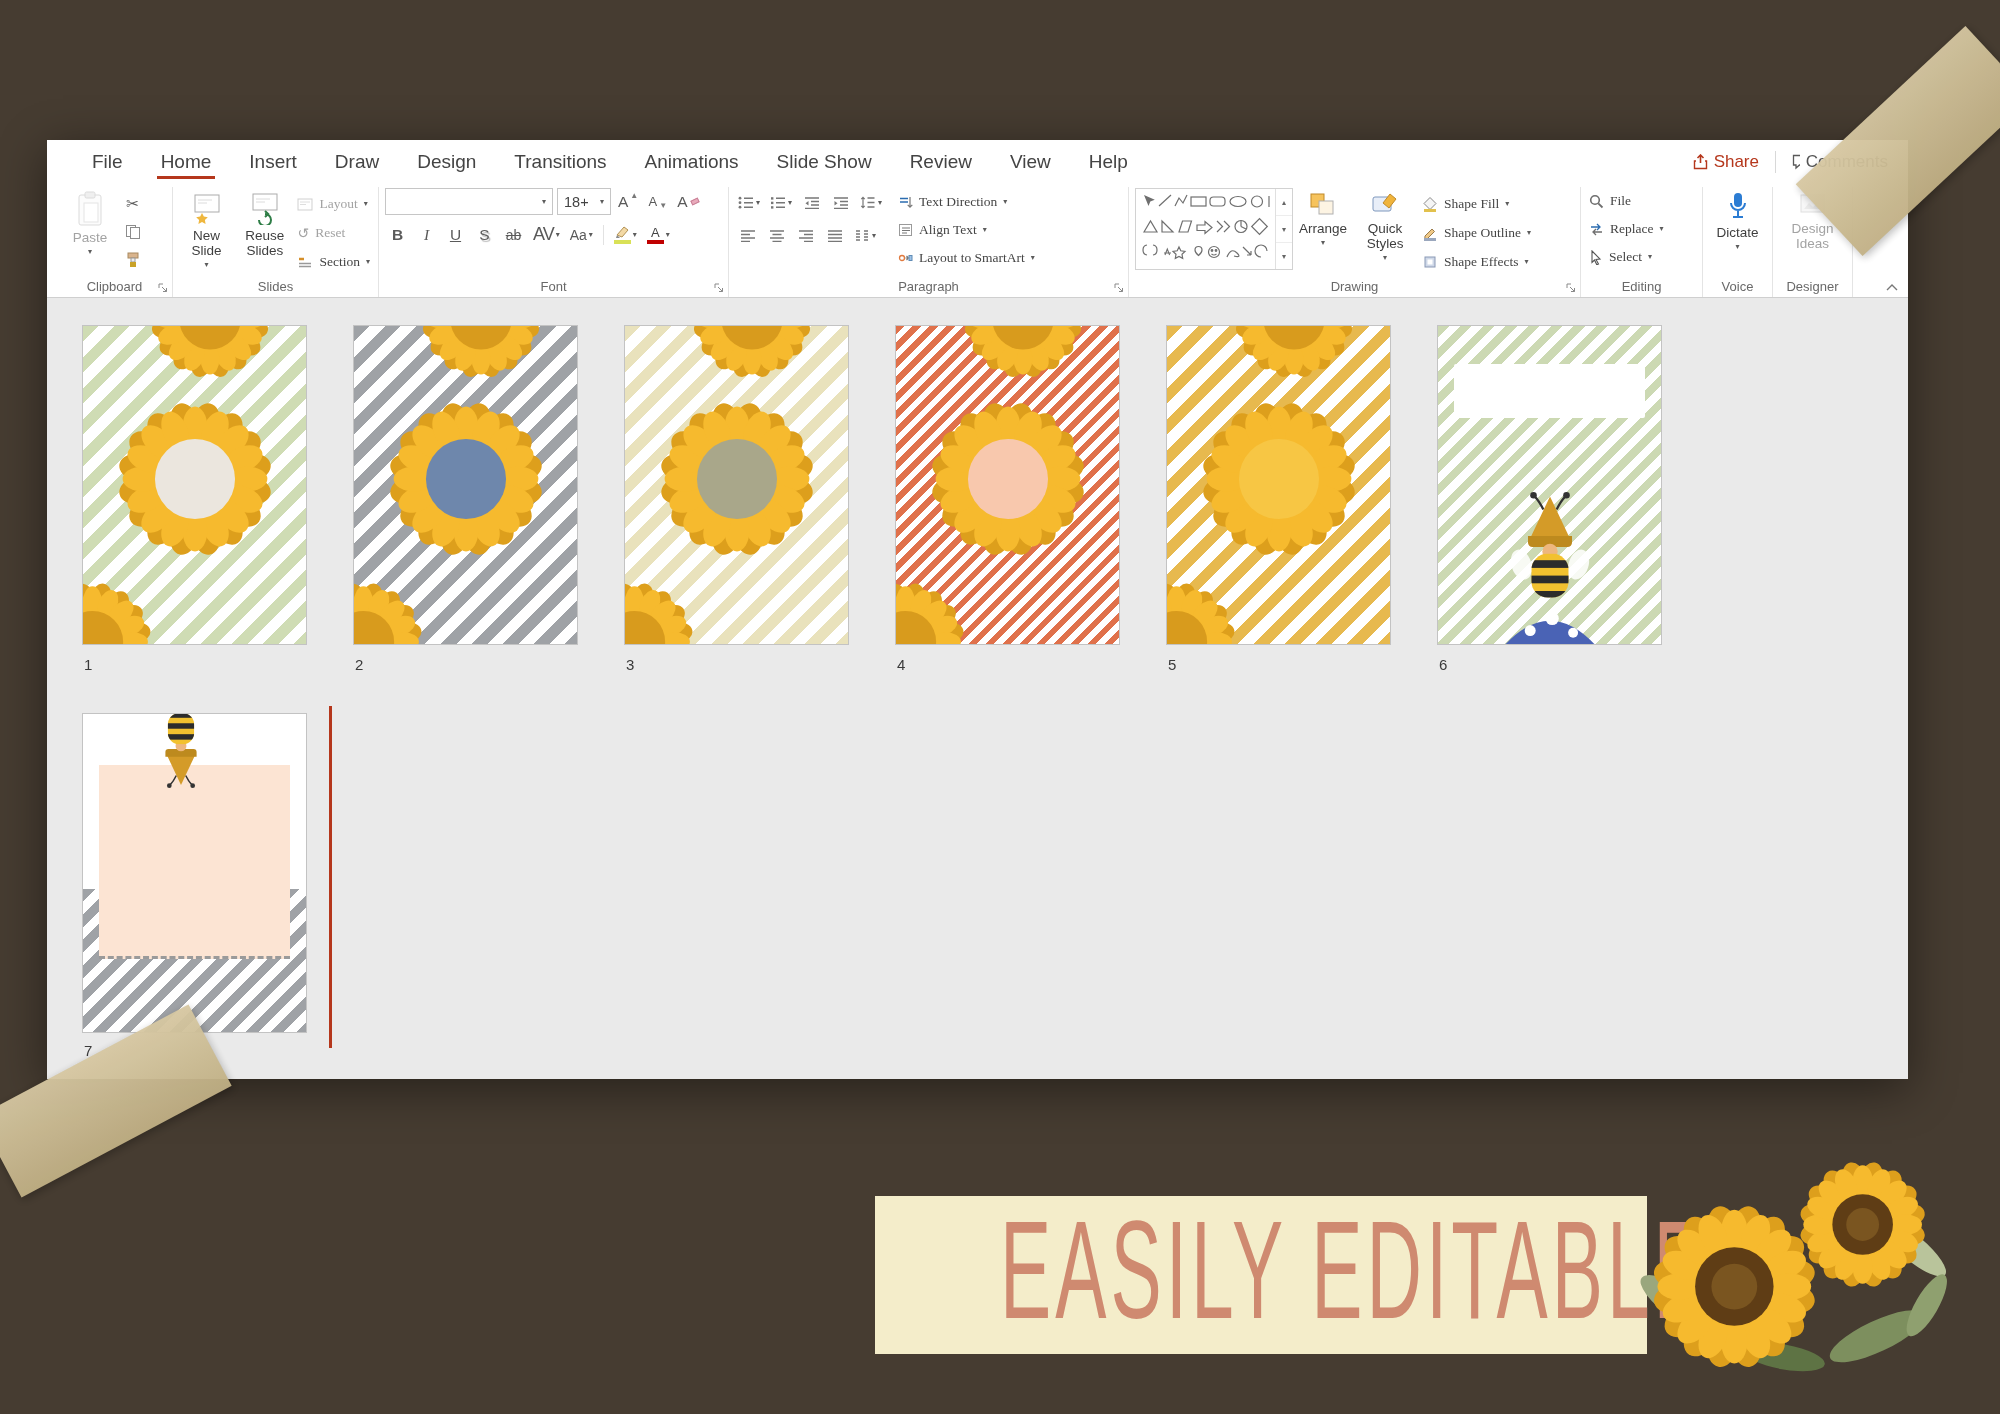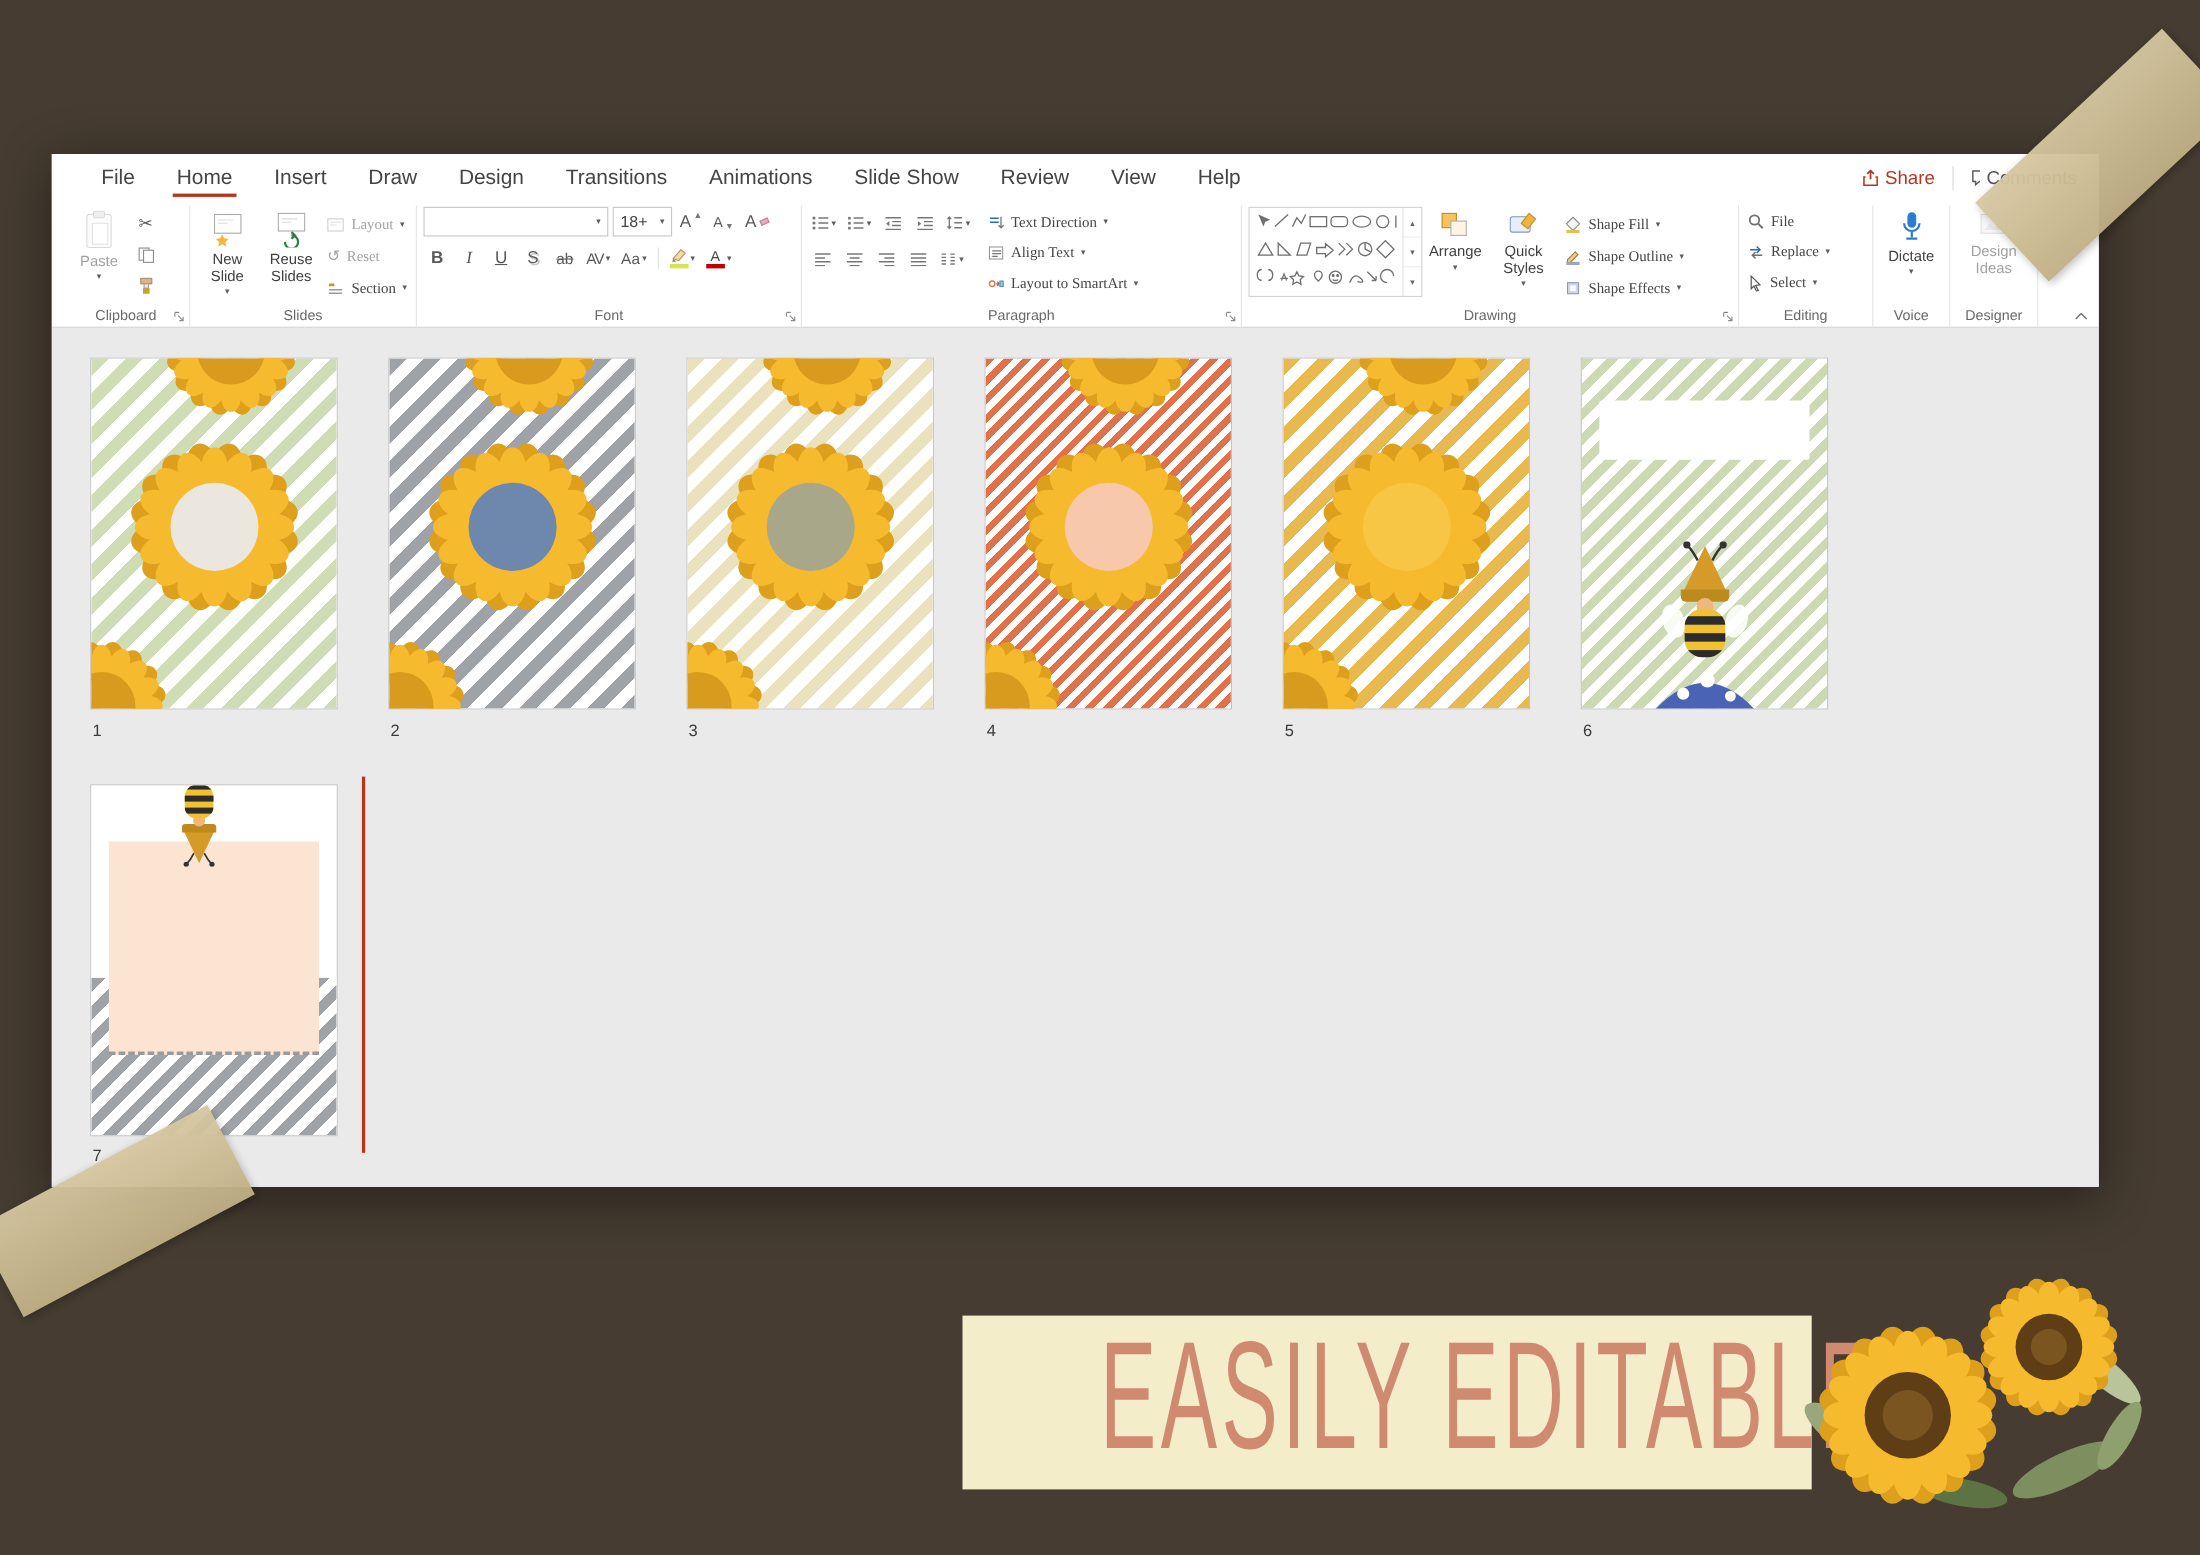--- a/index.html
+++ b/index.html
@@ -46,21 +46,21 @@
   .disabled{color:#a3a3a3 !important}
   .disabled svg{opacity:.55}
 
   .combo{height:27px;border:1px solid #c6c6c6;display:flex;align-items:center;justify-content:space-between;padding:0 6px;font-size:14.5px;color:#444;background:#fff;cursor:pointer}
   .frow{display:flex;align-items:center;gap:4px}
   .tg.bold{font-weight:bold}
   .tg.italic{font-style:italic;font-family:"Liberation Serif",serif}
   .tg.und{text-decoration:underline}
   .tg.shad{text-shadow:1.5px 1.5px 1px #b9b9b9}
   .tg.strike{text-decoration:line-through;font-size:14px}
-  .avi{font-size:14px;letter-spacing:-1px}
+  .avi{font-size:18px;letter-spacing:-1px}
   .vsep{width:1px;height:20px;background:#e2e2e2;margin:0 3px}
   .colorstack{display:flex;flex-direction:column;align-items:center;gap:1px}
   .bar{display:block;width:17px;height:4px}
   .supt{font-size:8px;position:relative;top:-6px;left:0;color:#777}
   .subt{font-size:8px;position:relative;top:4px;left:0;color:#777}
   .eraser{display:inline-block;width:8px;height:5px;background:#e9aabb;border:1px solid #c77f95;transform:rotate(-25deg);margin-left:1px}
 
   .pleft{display:flex;flex-direction:column;gap:8px;padding-top:2px}
   .pright{display:flex;flex-direction:column;gap:2px;padding:1px 0 0 8px}
 

